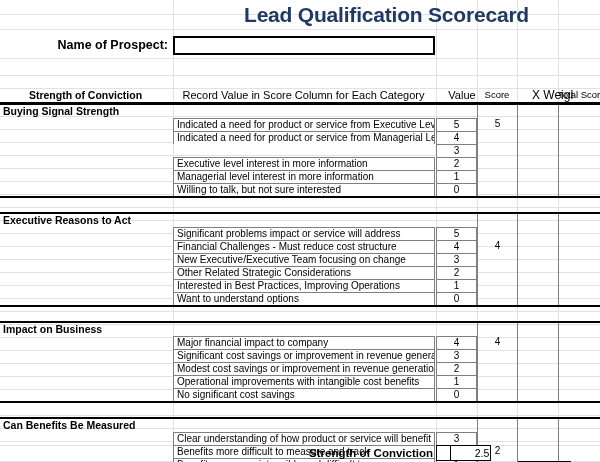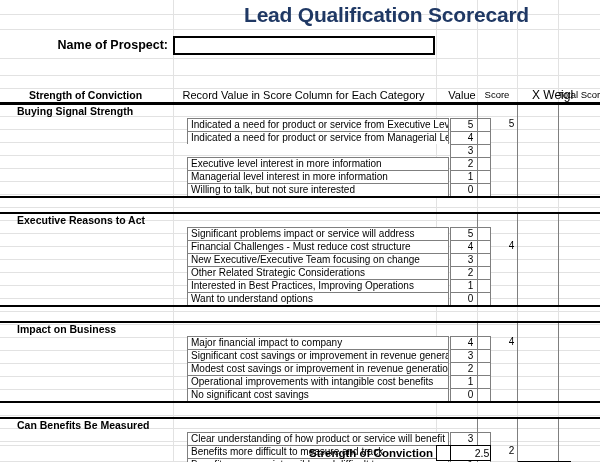--- a/index.html
+++ b/index.html
@@ -127,21 +127,20 @@
   }
 
   
   .section {
     position: absolute;
     left: 0;
     width: 600px;
     border-top: 2px solid #000000;
     border-bottom: 2px solid #000000;
     box-sizing: border-box;
-    padding-left: 14px;
   }
   .section-title {
     position: relative;
     height: 13px;
     line-height: 13px;
     font-size: 10.5px;
     font-weight: bold;
     padding-left: 3px;
     white-space: nowrap;
     box-sizing: border-box;

